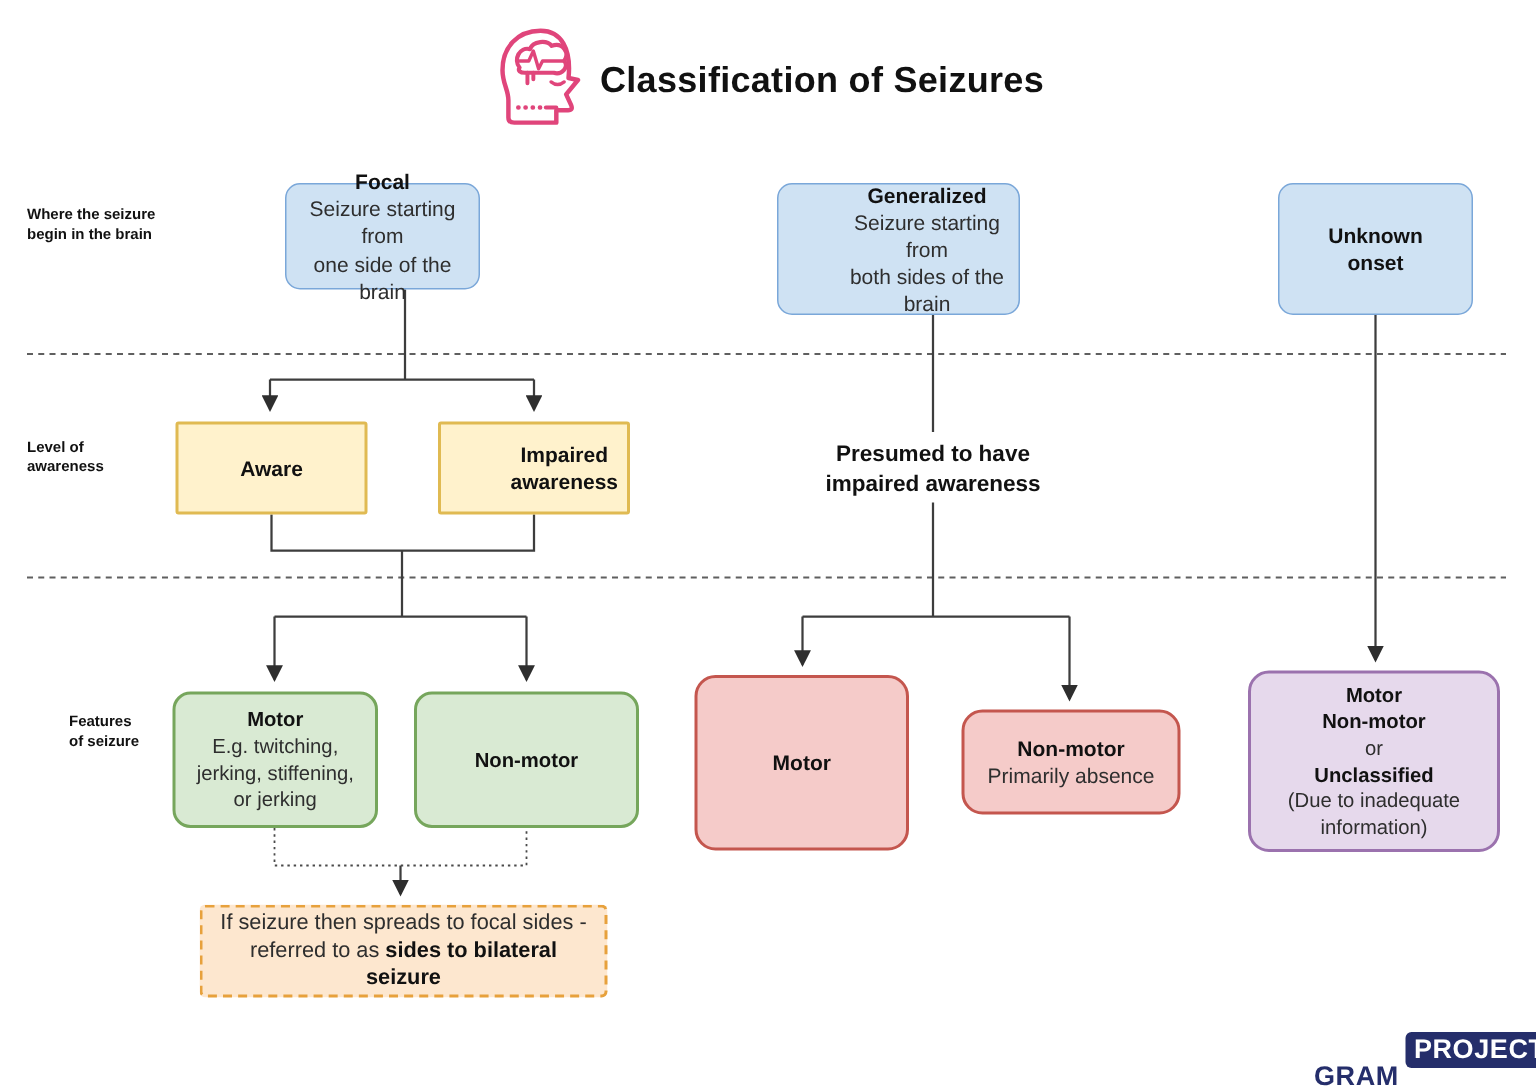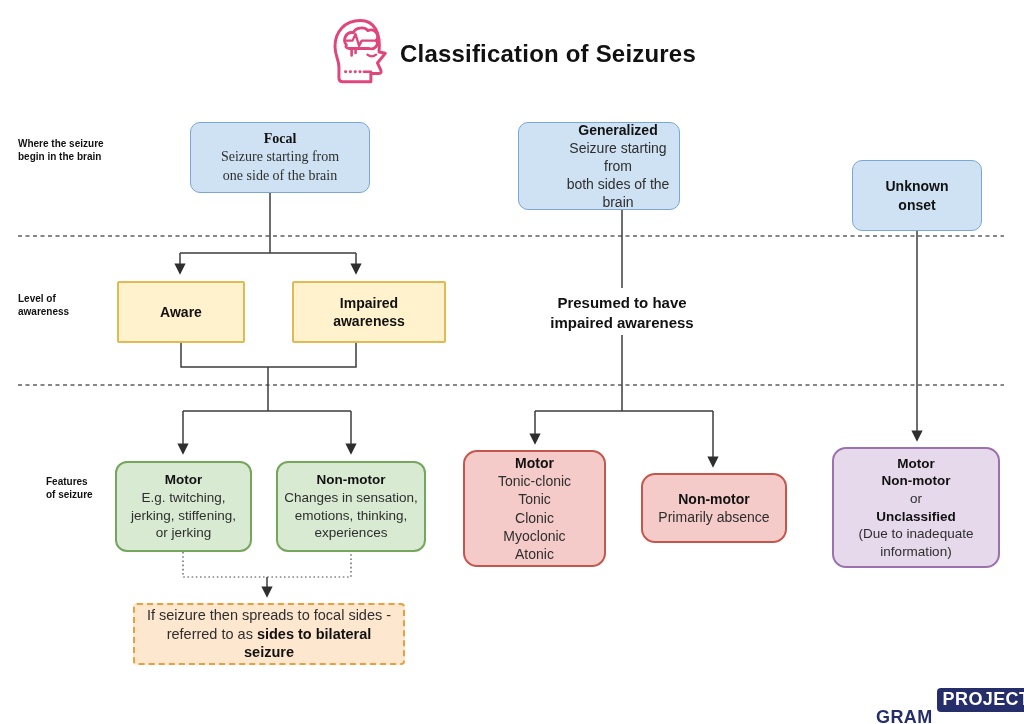--- a/index.html
+++ b/index.html
@@ -42,26 +42,26 @@
   }
   .box .t { font-weight:bold; color:#111; }
 
   .blue   { background:#cfe2f3; border:1.8px solid #7aa7d9; border-radius:10px; }
   .yellow { background:#fff2cc; border:2px solid #e0ba52; border-radius:2px; font-weight:bold; color:#111; }
   .green  { background:#d9ead3; border:2px solid #76a65c; border-radius:12px; }
   .red    { background:#f5cbc9; border:2px solid #c4564e; border-radius:14px; }
   .purple { background:#e6d9ec; border:2px solid #9b72ae; border-radius:14px; }
   .orange { background:#fde7cf; border:2px dashed #e7a13c; border-radius:4px; font-size:14.5px; }
 
-  #box-focal       { left:190px; top:122px; width:180px; height:71px;font-family:Liberation Serif, serif; }
+  #box-focal       { left:190px; top:122px; width:130px; height:71px; }
   #box-generalized { left:518px; top:122px; width:162px; height:88px;padding-left:44px; }
-  #box-unknown     { left:852px; top:122px; width:130px; height:71px;margin-top:38px; }
+  #box-unknown     { left:852px; top:122px; width:130px; height:88px; }
 
   #box-aware    { left:117px; top:281px; width:128px; height:62px; }
-  #box-impaired { left:292px; top:281px; width:154px; height:62px; }
+  #box-impaired { left:292px; top:281px; width:128px; height:62px;align-items:flex-end; }
 
   #text-presumed {
     position:absolute; left:512px; top:293px; width:220px;
     text-align:center; font-size:15px; font-weight:bold; color:#111; line-height:1.3;
   }
 
   #box-focal-motor    { left:115px; top:461px; width:137px; height:91px; font-size:13.5px; }
   #box-focal-nonmotor { left:276px; top:461px; width:150px; height:91px; font-size:13.5px; }
   #box-gen-motor      { left:463px; top:450px; width:143px; height:117px; }
   #box-gen-nonmotor   { left:641px; top:473px; width:146px; height:70px; }
@@ -162,31 +162,23 @@
 impaired awareness</div>
 
 <div class="box green" id="box-focal-motor">
   <div class="t">Motor</div>
   <div class="pre">E.g. twitching,
 jerking, stiffening,
 or jerking</div>
 </div>
 <div class="box green" id="box-focal-nonmotor">
   <div class="t">Non-motor</div>
-  <div class="pre">Changes in sensation,
-emotions, thinking,
-experiences</div>
 </div>
 <div class="box red" id="box-gen-motor">
   <div class="t">Motor</div>
-  <div class="pre">Tonic-clonic
-Tonic
-Clonic
-Myoclonic
-Atonic</div>
 </div>
 <div class="box red" id="box-gen-nonmotor">
   <div class="t">Non-motor</div>
   <div>Primarily absence</div>
 </div>
 <div class="box purple" id="box-unknown-feat">
   <div class="t">Motor</div>
   <div class="t">Non-motor</div>
   <div>or</div>
   <div class="t">Unclassified</div>

